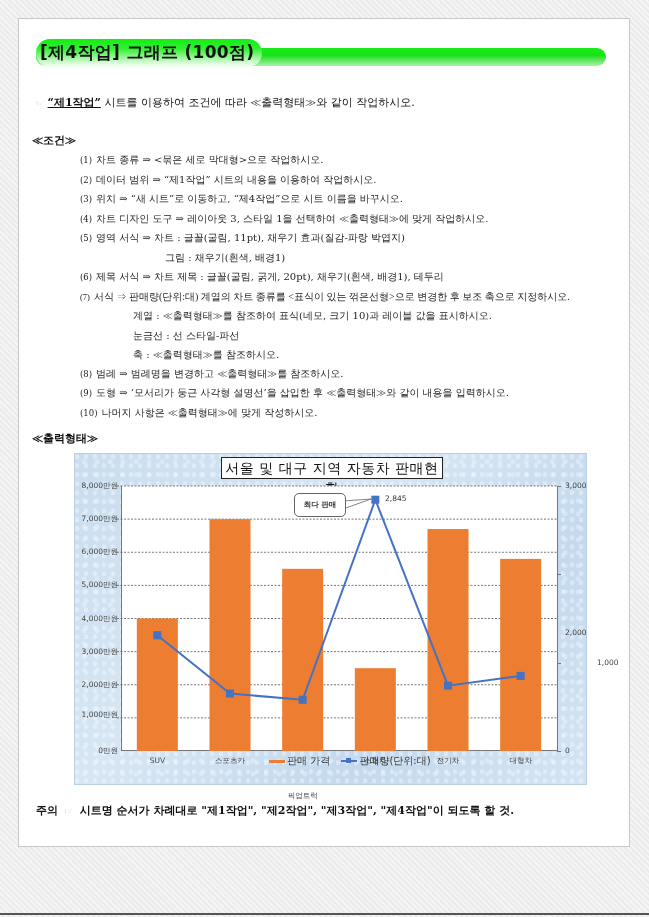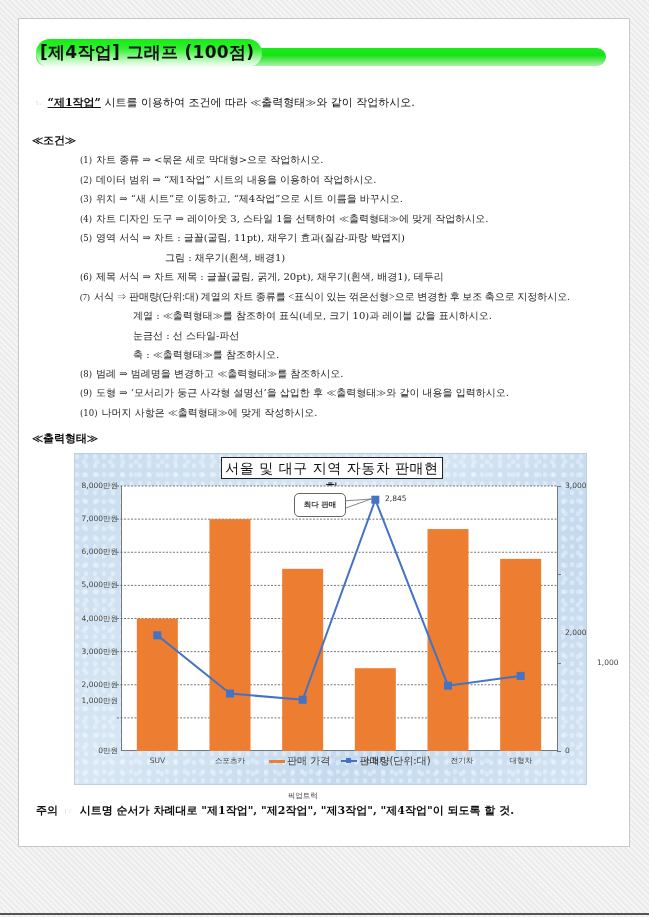--- a/index.html
+++ b/index.html
@@ -118,21 +118,21 @@
       <rect x="151" y="235.58333333333331" width="8" height="8" fill="#4472c4"></rect>
       <rect x="223.66666666666669" y="241.76666666666665" width="8" height="8" fill="#4472c4"></rect>
       <rect x="296.3333333333333" y="41.69166666666666" width="8" height="8" fill="#4472c4"></rect>
       <rect x="369" y="227.63333333333333" width="8" height="8" fill="#4472c4"></rect>
       <rect x="441.6666666666667" y="217.91666666666669" width="8" height="8" fill="#4472c4"></rect>
       <polygon points="268,47 296,45 268,55" fill="#fff" stroke="#666" stroke-width="0.8"></polygon>
       <line x1="268" y1="47.5" x2="268" y2="54.5" stroke="#fff" stroke-width="1.6"></line>
     </svg>
   <div id="ticks-left">
       <div class="ytick l" style="top: 292px;">0만원</div>
-      <div class="ytick l" style="top: 242px; margin-left: 24px;">1,000만원</div>
+      <div class="ytick l" style="top: 256px; margin-left: 24px;">1,000만원</div>
       <div class="ytick l" style="top: 225.75px;">2,000만원</div>
       <div class="ytick l" style="top: 192.625px;">3,000만원</div>
       <div class="ytick l" style="top: 159.5px;">4,000만원</div>
       <div class="ytick l" style="top: 126.375px;">5,000만원</div>
       <div class="ytick l" style="top: 93.25px;">6,000만원</div>
       <div class="ytick l" style="top: 60.125px; text-align: right;">7,000만원</div>
       <div class="ytick l" style="top: 27px;">8,000만원</div>
     </div>
   <div id="ticks-right">
       <div class="rtick-mark" style="top: 297px;"></div>
@@ -142,21 +142,21 @@
       <div class="rtick-mark" style="top: 120.333px;"></div>
       <div class="ytick r" style="top: 132px; margin-top: 42px;">2,000</div>
       <div class="rtick-mark" style="top: 32px;"></div>
       <div class="ytick r" style="top: 27px;">3,000</div>
     </div>
   <div id="xlabels">
       <div class="xlab" style="left: 46.3333px;">SUV</div>
       <div class="xlab" style="left: 119px;">스포츠카</div>
       <div class="xlab" style="left: 191.667px; margin-top: 35px;">픽업트럭</div>
       <div class="xlab" style="left: 264.333px;">소형차</div>
-      <div class="xlab" style="left: 351px;">전기차</div>
+      <div class="xlab" style="left: 337px;">전기차</div>
       <div class="xlab" style="left: 409.667px;">대형차</div>
     </div>
   <div class="callout">최다 판매</div>
   <div class="dlabel" style="left:310px;top:40px;">2,845</div>
   <div class="legend">
     <span class="leg-bar"></span><span>판매 가격</span>
     <span class="leg-line"><i></i></span><span>판매량(단위:대)</span>
   </div>
 </div>
 

